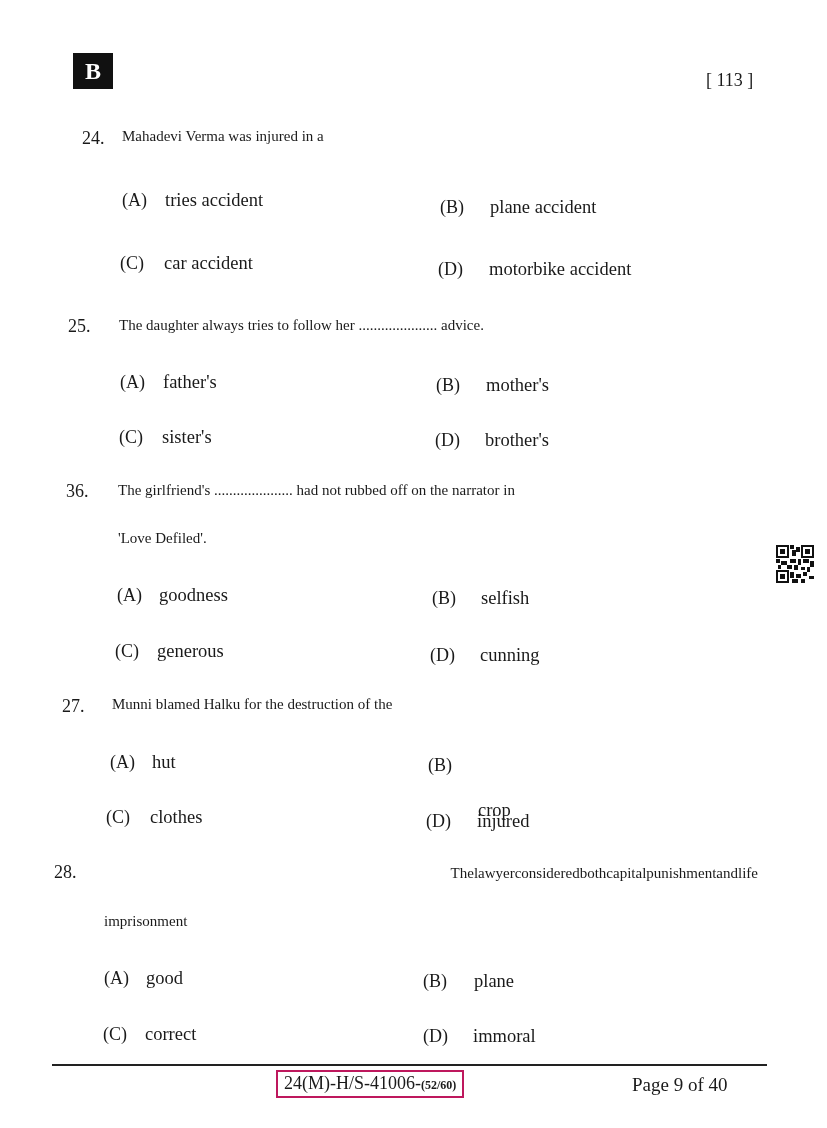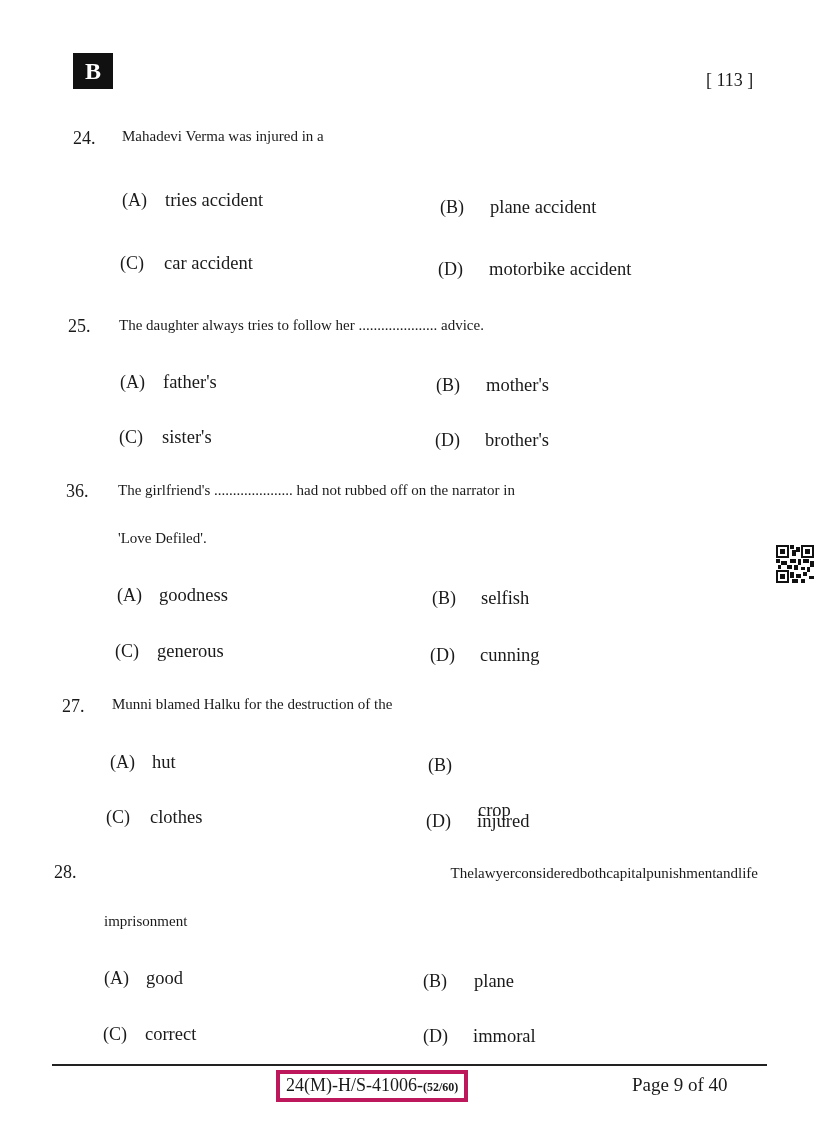--- a/index.html
+++ b/index.html
@@ -8,33 +8,33 @@
   .abs { position: absolute; }
   .set-badge { left: 73px; top: 53px; width: 40px; height: 36px; background: #111;
                color: #fff; font-weight: bold; font-size: 24px; text-align: center; line-height: 36px; }
   .page-code { left: 706px; top: 70px; font-size: 18px; }
   .q-num { font-size: 18px; }
   .q-text { font-size: 15px; white-space: nowrap; }
   .opt-letter { font-size: 18px; }
   .opt-text { font-size: 18.5px; }
   .qr { left: 776px; top: 545px; width: 38px; height: 38px; }
   .footer-line { left: 52px; top: 1064px; width: 715px; height: 0; border-top: 2px solid #222; }
-  .footer-code { left: 276px; top: 1070px; border: 4px solid #be185d; padding: 1px 6px 2px 6px;
+  .footer-code { left: 276px; top: 1070px; border: 2px solid #be185d; padding: 1px 6px 2px 6px;
                  font-size: 18px; }
   .footer-code small { font-size: 12px; font-weight: bold; }
   .footer-page { left: 632px; top: 1074px; font-size: 19px; }
   .justify { display: flex; justify-content: flex-end; width: 653px; }
 </style>
 </head>
 <body>
 
 <div class="abs set-badge">B</div>
 <div class="abs page-code">[ 113 ]</div>
 
-<div class="abs q-num" style="left:73px;top:128px;">24.</div>
+<div class="abs q-num" style="left:82px;top:128px;">24.</div>
 <div class="abs q-text" style="left:122px;top:128px;">Mahadevi Verma was injured in a</div>
 <div class="abs opt-letter" style="left:122px;top:190px;">(A)</div>
 <div class="abs opt-text" style="left:165px;top:190px;">tries accident</div>
 <div class="abs opt-letter" style="left:440px;top:197px;">(B)</div>
 <div class="abs opt-text" style="left:490px;top:197px;">plane accident</div>
 <div class="abs opt-letter" style="left:120px;top:253px;">(C)</div>
 <div class="abs opt-text" style="left:164px;top:253px;">car accident</div>
 <div class="abs opt-letter" style="left:438px;top:259px;">(D)</div>
 <div class="abs opt-text" style="left:489px;top:259px;">motorbike accident</div>
 

